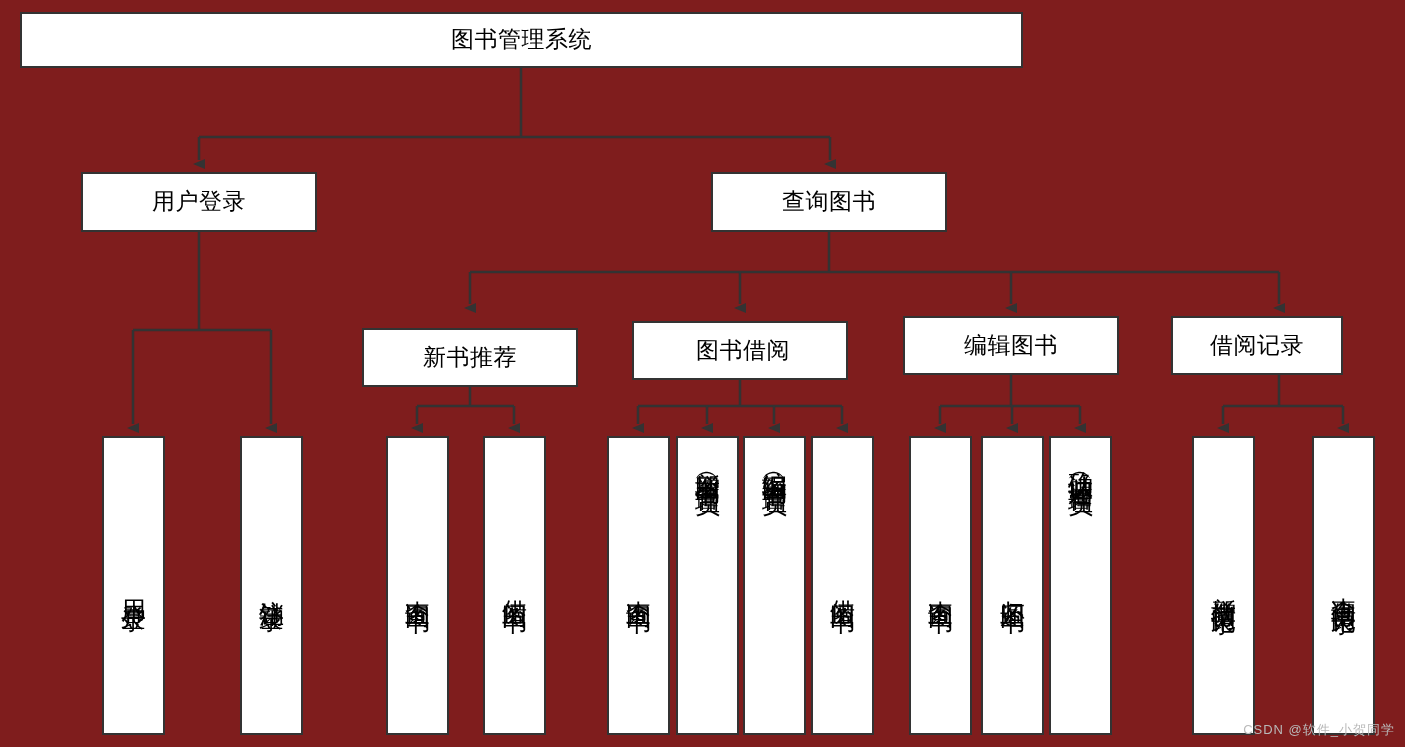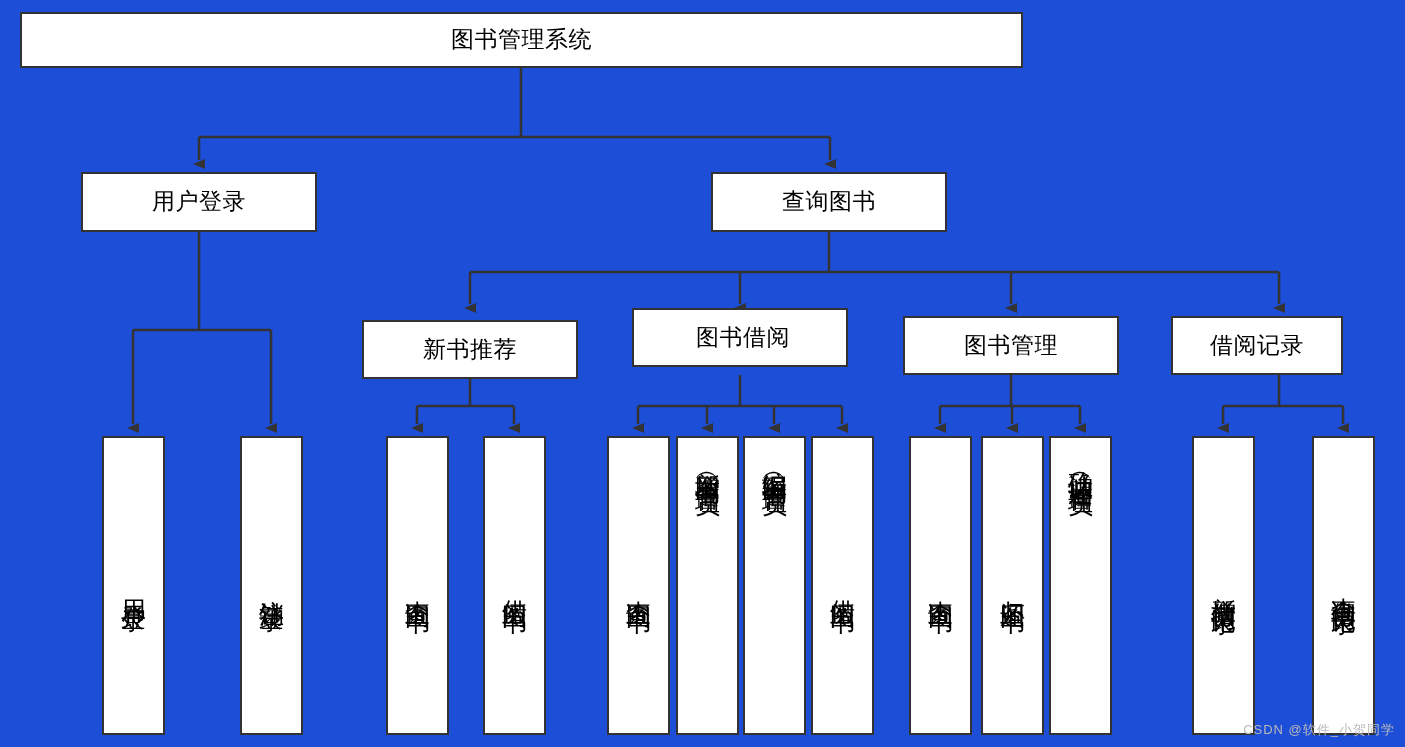--- a/index.html
+++ b/index.html
@@ -10,21 +10,21 @@
   body {
     width: 1405px;
     height: 747px;
     font-family: "Liberation Sans", "DejaVu Sans", sans-serif;
     overflow: hidden;
   }
   #canvas {
     position: relative;
     width: 1405px;
     height: 747px;
-    background: #1d4ed8;
+    background: #7f1d1d;
   }
   svg.edges {
     position: absolute;
     left: 0;
     top: 0;
     width: 1405px;
     height: 747px;
     pointer-events: none;
   }
   .node {
@@ -134,28 +134,28 @@
     <span class="lbl">图书管理系统</span>
   </div>
 
   <div class="node horiz" style="left:81px; top:172px; width:236px; height:60px;">
     <span class="lbl">用户登录</span>
   </div>
   <div class="node horiz" style="left:711px; top:172px; width:236px; height:60px;">
     <span class="lbl">查询图书</span>
   </div>
 
-  <div class="node horiz" style="left:362px; top:320px; width:216px; height:59px;">
+  <div class="node horiz" style="left:362px; top:328px; width:216px; height:59px;">
     <span class="lbl">新书推荐</span>
   </div>
-  <div class="node horiz" style="left:632px; top:308px; width:216px; height:59px;padding-left:6px;">
+  <div class="node horiz" style="left:632px; top:321px; width:216px; height:59px;padding-left:6px;">
     <span class="lbl">图书借阅</span>
   </div>
   <div class="node horiz" style="left:903px; top:316px; width:216px; height:59px;">
-    <span class="lbl">图书管理</span>
+    <span class="lbl">编辑图书</span>
   </div>
   <div class="node horiz" style="left:1171px; top:316px; width:172px; height:59px;">
     <span class="lbl">借阅记录</span>
   </div>
 
   <div class="node vert mid" style="left:102px; top:436px; width:63px; height:299px;">
     <span class="lbl">用户登录</span>
   </div>
   <div class="node vert mid" style="left:240px; top:436px; width:63px; height:299px;">
     <span class="lbl">注销登录</span>

